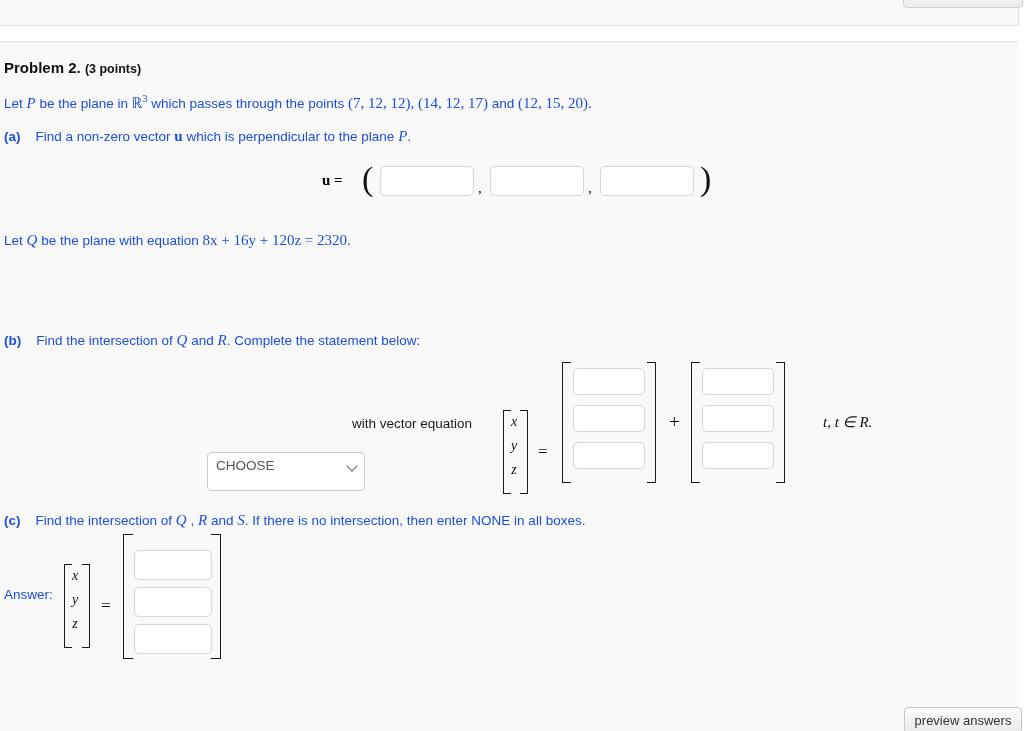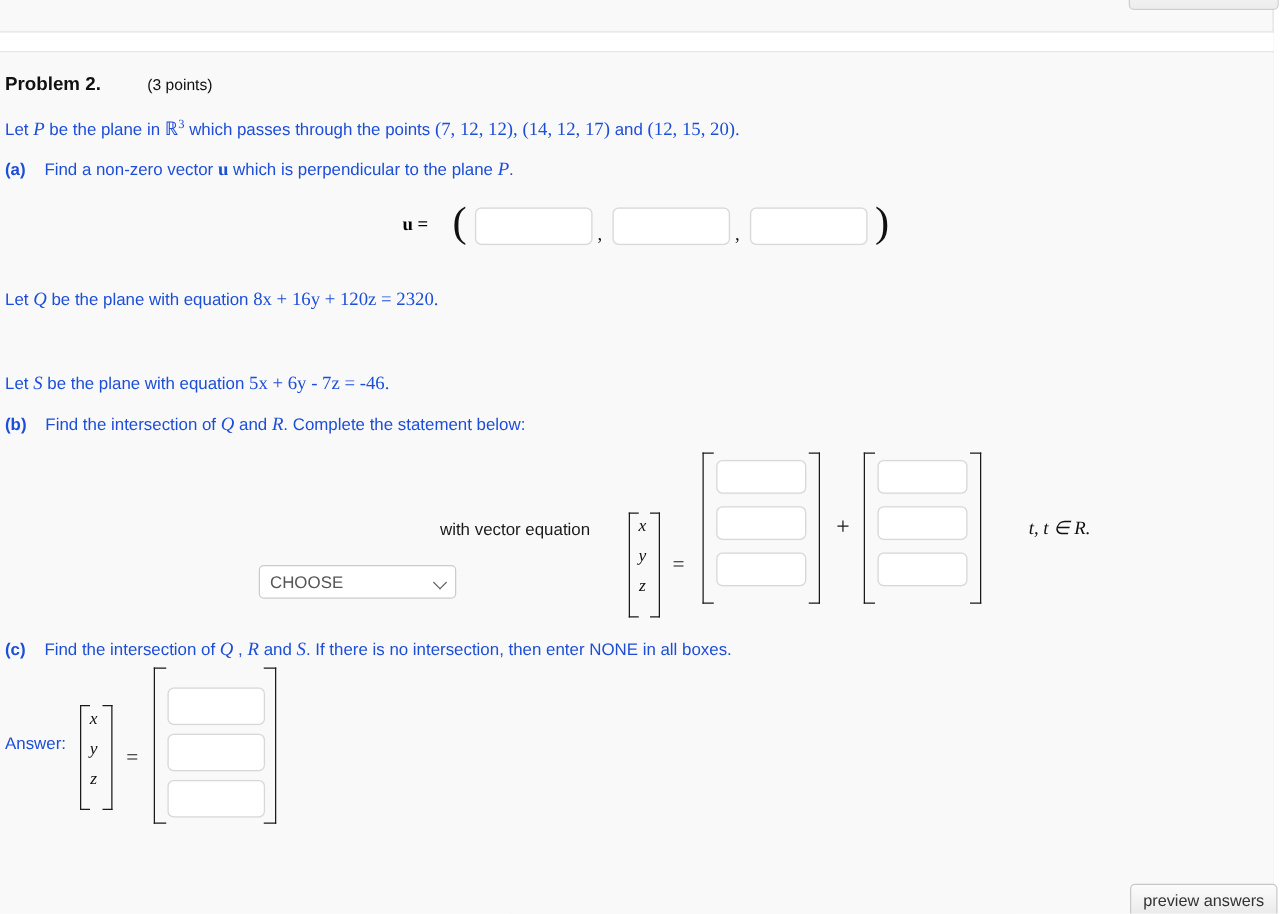--- a/index.html
+++ b/index.html
@@ -50,21 +50,21 @@
     position: absolute; left: 0; top: 42px; width: 1019px; height: 689px;
     background: #f9f9f9;
   }
   .mathit { font-family: "Liberation Serif", serif; font-style: italic; }
 
   .prob-title {
     position: absolute; left: 4px; top: 17px;
     font-size: 15px; font-weight: bold; color: #111;
     white-space: nowrap;
   }
-  .prob-title .pts { font-size: 12.5px; font-weight: normal; margin-left: 33px; }
+  .prob-title .pts { font-size: 12.5px; font-weight: bold; }
 
   .line {
     position: absolute; left: 4px;
     font-size: 13.5px; color: #1d4ed8;
     white-space: nowrap;
   }
   .lbl { font-weight: bold; }
   .m { font-family: "Liberation Serif", serif; font-style: italic; font-size: 15px; }
   .mnum { font-family: "Liberation Serif", serif; font-style: normal; font-size: 15px; }
   .bb { font-family: "Liberation Serif", serif; font-style: normal; font-size: 15px; }
@@ -93,21 +93,21 @@
   .a-in { position: absolute; width: 94px; height: 30px; top: 4px; }
   .comma {
     position:absolute; top: 18px; font-family:"Liberation Serif",serif;
     font-size: 15px; color:#111;
   }
 
   
   .row-b { position: absolute; left: 4px; top: 372px; font-size:13.5px; color:#1a1a1a; white-space:nowrap;}
   .sel {
     position: absolute; left: 207px; top: 410px;
-    width: 158px; height: 27px;
+    width: 158px; height: 39px;
     background: #ffffff; border: 1px solid #cccccc; border-radius: 4px;
     font-family:"Liberation Sans", sans-serif; font-size: 13.5px; color: #555;
     padding: 0 20px 0 8px; line-height: 25px;
   }
   .chev {
     position:absolute; right: 7px; top: 9px; width: 9px; height: 9px;
   }
   .chev::before{
     content:""; position:absolute; left:0; top:0; width:7px; height:7px;
     border-right: 1.3px solid #666; border-bottom: 1.3px solid #666;
@@ -217,26 +217,20 @@
     </div>
 
     <div class="line" style="top:190px;">
       <span>Let</span>
       <span class="m">Q</span>
       <span>be the plane with equation</span>
       <span class="mnum">8x + 16y + 120z = 2320</span><span class="mnum">.</span>
     </div>
 
 
-    <div class="line" style="top:257px;">
-      <span>Let</span>
-      <span class="m">S</span>
-      <span>be the plane with equation</span>
-      <span class="mnum">5x + 6y - 7z = -46</span><span class="mnum">.</span>
-    </div>
 
     <div class="line" style="top:290px;text-align:center;">
       <span class="lbl">(b)</span>
       &nbsp;&nbsp;
       <span>Find the intersection of</span>
       <span class="m">Q</span>
       <span>and</span>
       <span class="m">R</span><span>. Complete the statement below:</span>
     </div>
 

